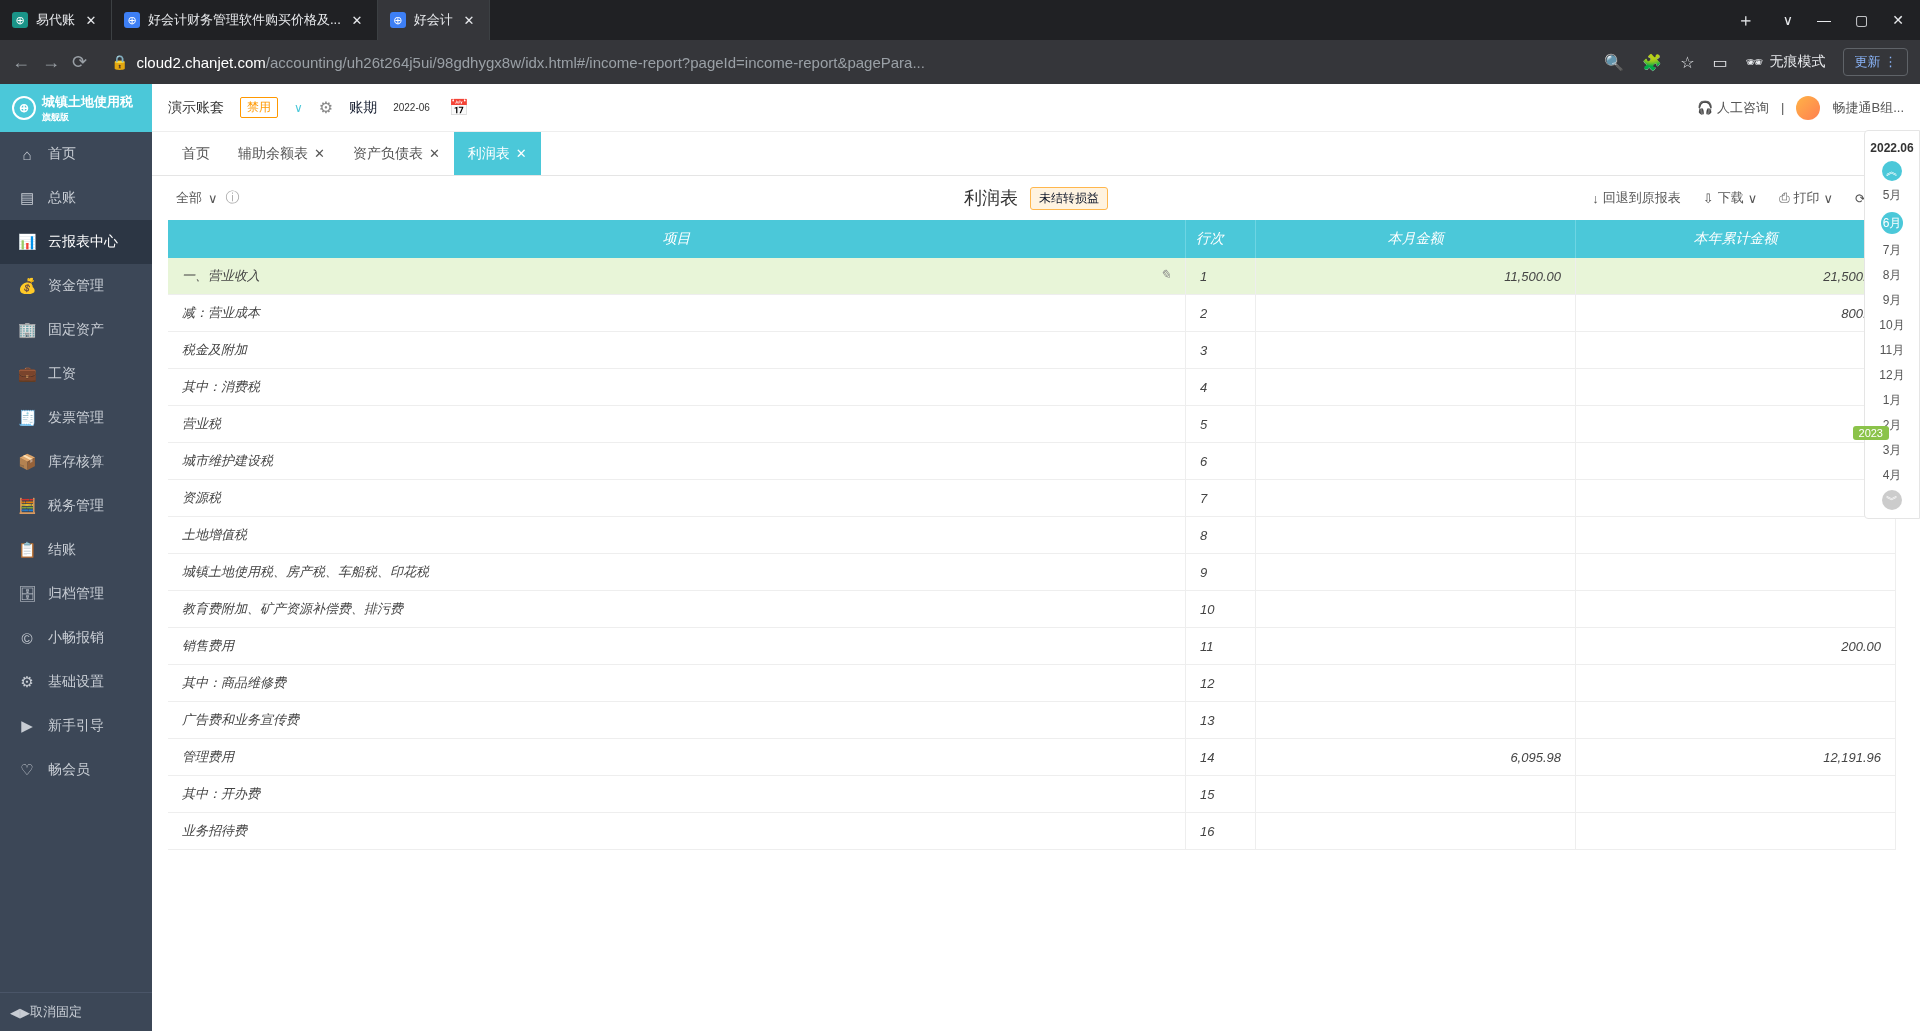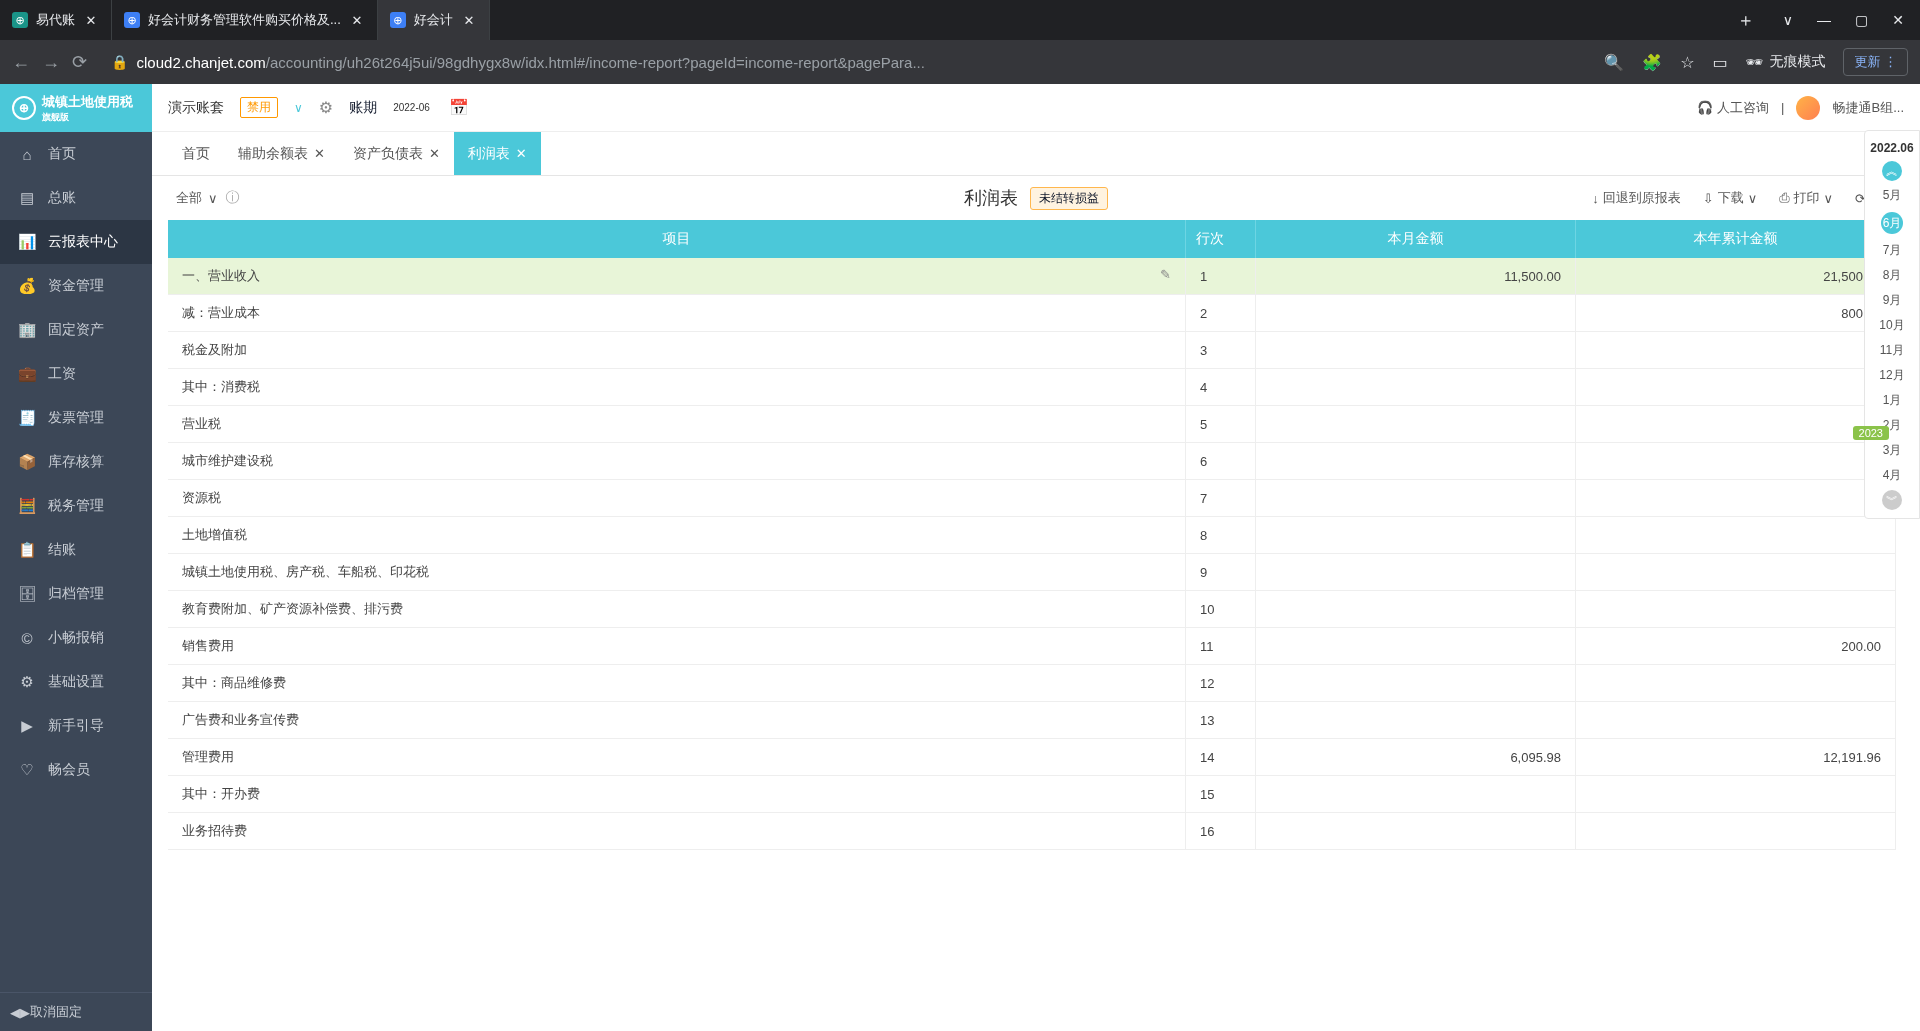--- a/index.html
+++ b/index.html
@@ -68,21 +68,21 @@
     .report-toolbar { height: 44px; display: flex; align-items: center; padding: 0 24px; position: relative; }
     .filter-all { display: flex; align-items: center; gap: 6px; font-size: 13px; color: #555; cursor: pointer; }
     .help-icon { color: #aaa; font-size: 14px; margin-left: 8px; }
     .report-title-wrap { position: absolute; left: 50%; transform: translateX(-50%); display: flex; align-items: center; gap: 12px; }
     .report-title { font-size: 18px; color: #333; }
     .report-badge { background: #fff3e0; color: #0f172a; border: 1px solid #ffb74d; padding: 2px 8px; font-size: 12px; border-radius: 3px; }
     .toolbar-actions { margin-left: auto; display: flex; gap: 22px; align-items: center; font-size: 13px; color: #555; }
     .action-btn { display: flex; align-items: center; gap: 4px; cursor: pointer; }
     
     
-    .table-wrap { flex: 1; overflow: auto; padding: 0 16px 16px; position: relative; }
+    .table-wrap { flex: 1; overflow: auto; padding: 0 16px 16px; position: relative; font-style: italic; }
     .report-table { width: calc(100% - 8px); border-collapse: collapse; }
     .report-table thead th { background: #4bc8d9; color: #fff; font-weight: normal; padding: 10px; font-size: 14px; border-right: 1px solid #6dd5e3; }
     .report-table tbody td { padding: 9px 14px; font-size: 13px; color: #444; border-bottom: 1px solid #eee; border-right: 1px solid #eee; }
     .report-table tbody tr:first-child td { background: #e8f5d8; }
     .col-item { text-align: left; }
     .col-row { text-align: left; width: 70px; }
     .col-amt { text-align: right; width: 320px; }
     .edit-icon { float: right; color: #888; cursor: pointer; }
     
     

